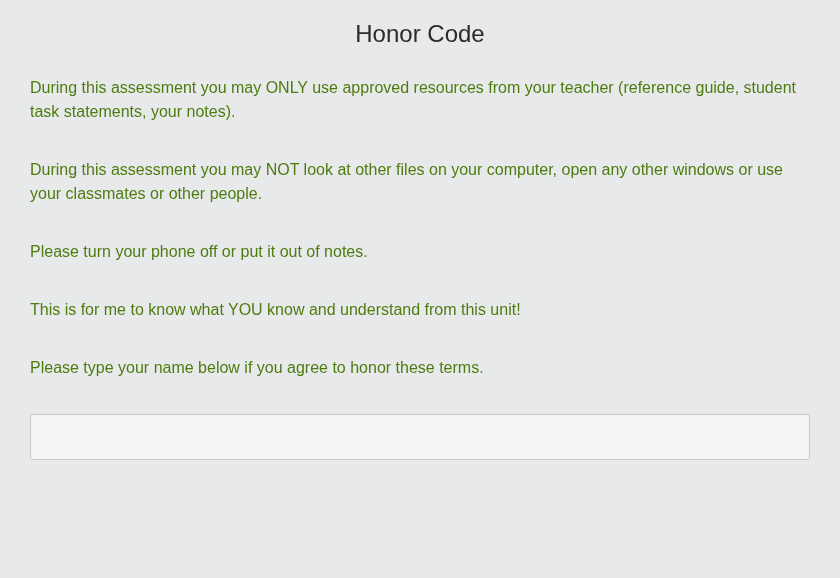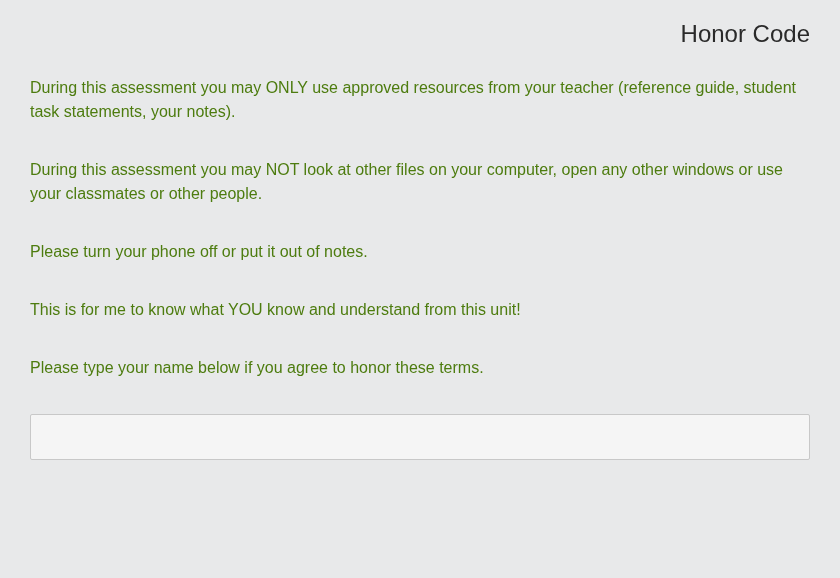--- a/index.html
+++ b/index.html
@@ -10,21 +10,21 @@
     body {
       width: 840px;
       height: 578px;
       background: #e8e9ea;
       font-family: -apple-system, BlinkMacSystemFont, "Segoe UI", Helvetica, Arial, sans-serif;
       color: #3a3a3a;
       padding: 20px 30px 0 30px;
       overflow: hidden;
     }
     .title {
-      text-align: right;
+      text-align: center;
       font-size: 24px;
       font-weight: 500;
       color: #2a2a2a;
       margin-bottom: 28px;
     }
     .paragraph {
       font-size: 16px;
       line-height: 1.5;
       color: #4d7c0f;
       margin-bottom: 34px;

